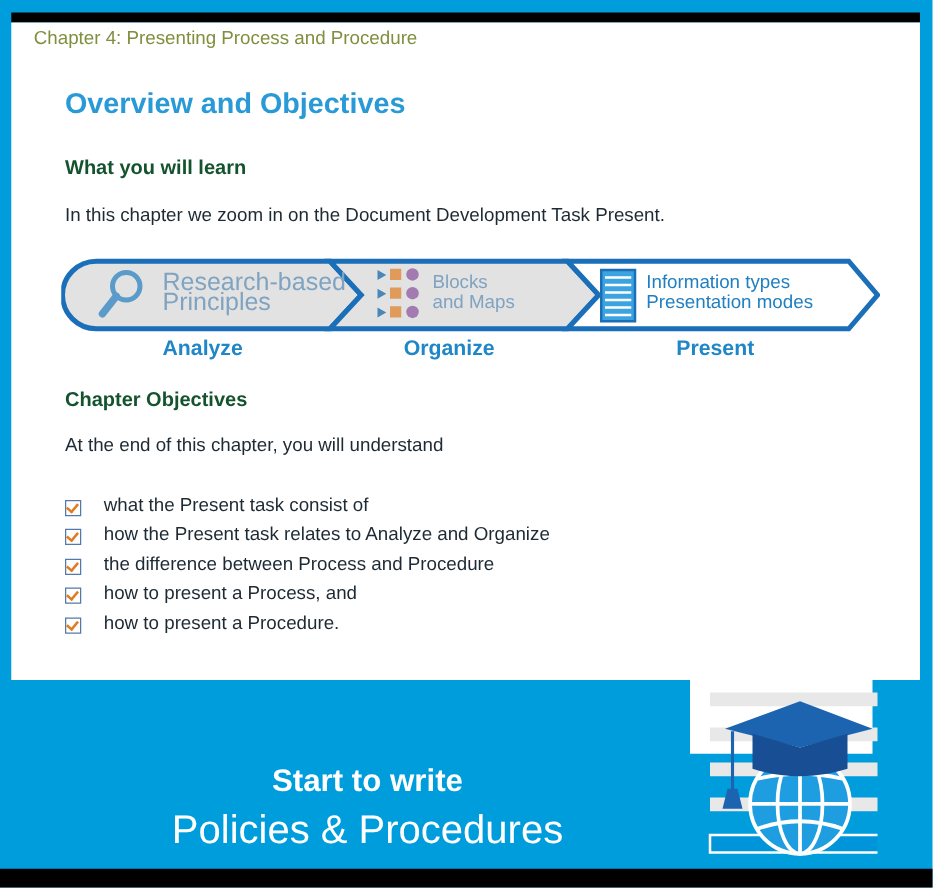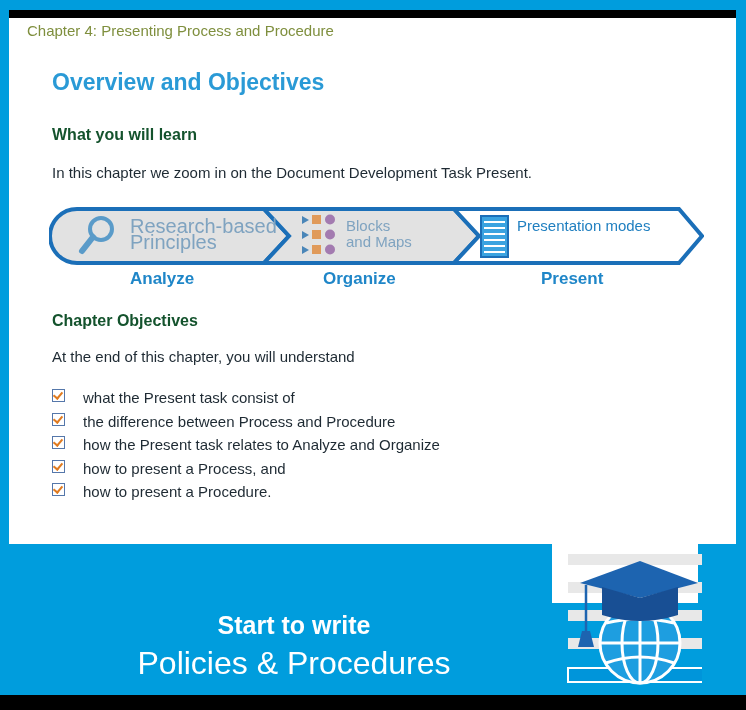--- a/index.html
+++ b/index.html
@@ -6,21 +6,21 @@
   body{width:746px;height:710px;position:relative;overflow:hidden;background:#009ddd;font-family:"Liberation Sans",sans-serif;}
   .topblack{position:absolute;left:9px;top:10px;width:727px;height:8px;background:#000;}
   .page{position:absolute;left:9px;top:18px;width:727px;height:526px;background:#fff;}
   .chapter{position:absolute;left:18px;top:4px;font-size:15px;color:#7f8f3e;}
   .title{position:absolute;left:43px;top:51px;font-size:23px;font-weight:bold;color:#2a9ad6;}
   .h2{position:absolute;left:43px;font-size:16px;font-weight:bold;color:#14532d;}
   .p{position:absolute;left:43px;font-size:15px;color:#1e2a33;}
   .flow{position:absolute;left:40px;top:188px;width:655px;height:60px;}
   .steplabel{position:absolute;top:251px;font-size:17px;font-weight:bold;color:#1f86c8;}
   .obj{position:absolute;left:43px;top:371px;}
-  .obj-item{height:23.5px;display:flex;align-items:flex-start;font-size:15px;color:#1e2a33;}
+  .obj-item{height:23.5px;display:flex;align-items:flex-end;font-size:15px;color:#1e2a33;}
   .cb{width:13px;height:13px;border:1.5px solid #5577aa;margin-right:18px;position:relative;box-sizing:border-box;background:#fff;}
   .cb::after{content:"";position:absolute;left:2px;top:0px;width:4px;height:7px;border-right:2px solid #e07b20;border-bottom:2px solid #e07b20;transform:rotate(40deg);}
   .banner{position:absolute;left:9px;top:603px;width:727px;height:92px;}
   .b1{position:absolute;left:0;width:570px;text-align:center;top:8px;font-size:25px;font-weight:bold;color:#fff;}
   .b2{position:absolute;left:0;width:570px;text-align:center;top:42px;font-size:32px;font-weight:normal;color:#fff;}
   .botblack{position:absolute;left:0;top:695px;width:746px;height:15px;background:#000;}
   .logo{position:absolute;left:552px;top:543px;width:150px;height:148px;}
 </style>
 </head>
 <body>
@@ -65,40 +65,41 @@
   </svg>
   <div style="position:absolute;left:121px;top:200px;font-size:20px;color:#7fa3c0;line-height:16px;">
       <div>Research-based</div>
       <div>Principles</div>
     </div>
   <div style="position:absolute;left:337px;top:200px;font-size:15px;color:#7fa3c0;line-height:16px;">
       <div>Blocks</div>
       <div>and Maps</div>
     </div>
   <div style="position:absolute;left:508px;top:200px;font-size:15px;color:#1f7fc0;line-height:16px;">
+      <div>Information types</div>
       <div>Presentation modes</div>
     </div>
   <div class="steplabel" style="left:121px">Analyze</div>
   <div class="steplabel" style="left:314px">Organize</div>
   <div class="steplabel" style="left:532px">Present</div>
 
   <div class="h2" style="top:294px">Chapter Objectives</div>
   <div class="p" style="top:330px">At the end of this chapter, you will understand</div>
   <div class="obj">
     <div class="obj-item">
         <span class="cb"></span>
         <span>what the Present task consist of</span>
       </div>
     <div class="obj-item">
         <span class="cb"></span>
-        <span>the difference between Process and Procedure</span>
+        <span>how the Present task relates to Analyze and Organize</span>
       </div>
     <div class="obj-item">
         <span class="cb"></span>
-        <span>how the Present task relates to Analyze and Organize</span>
+        <span>the difference between Process and Procedure</span>
       </div>
     <div class="obj-item">
         <span class="cb"></span>
         <span>how to present a Process, and</span>
       </div>
     <div class="obj-item">
         <span class="cb"></span>
         <span>how to present a Procedure.</span>
       </div>
   </div>

